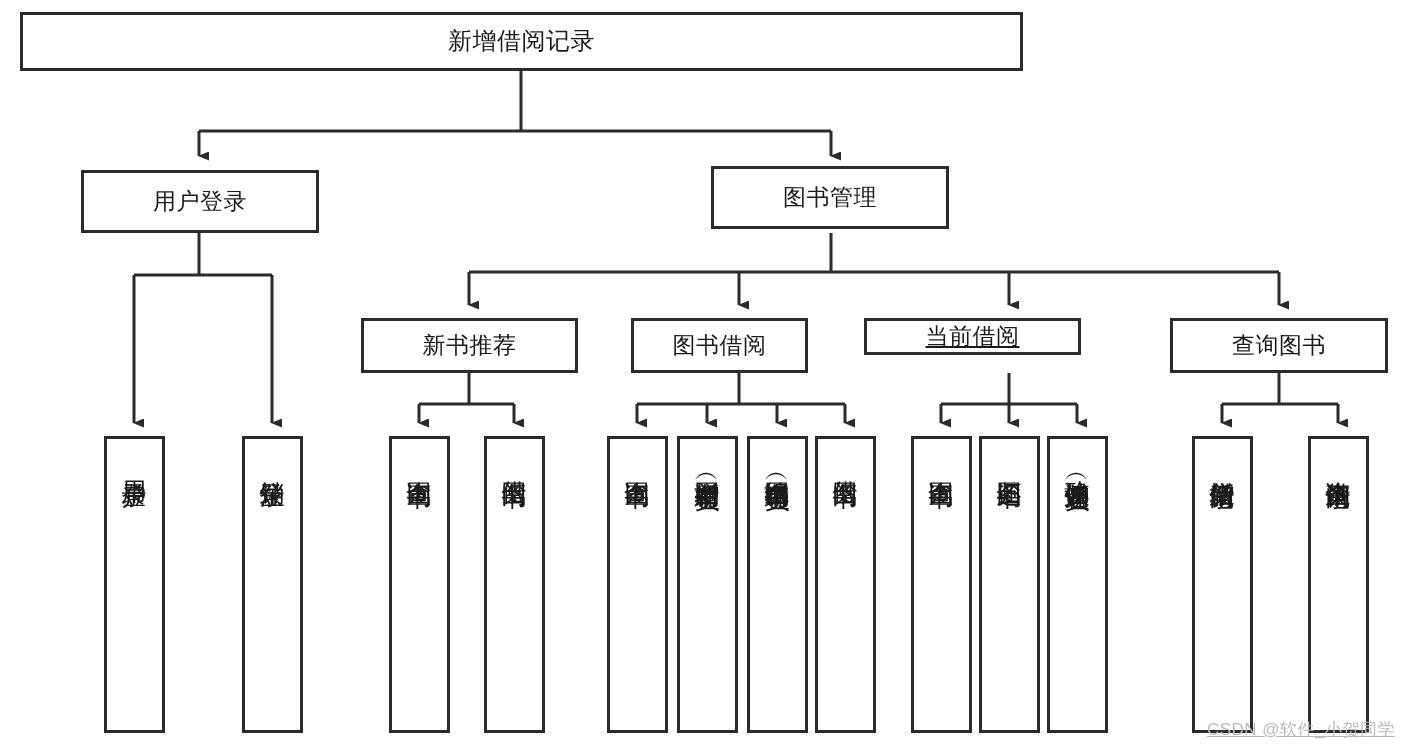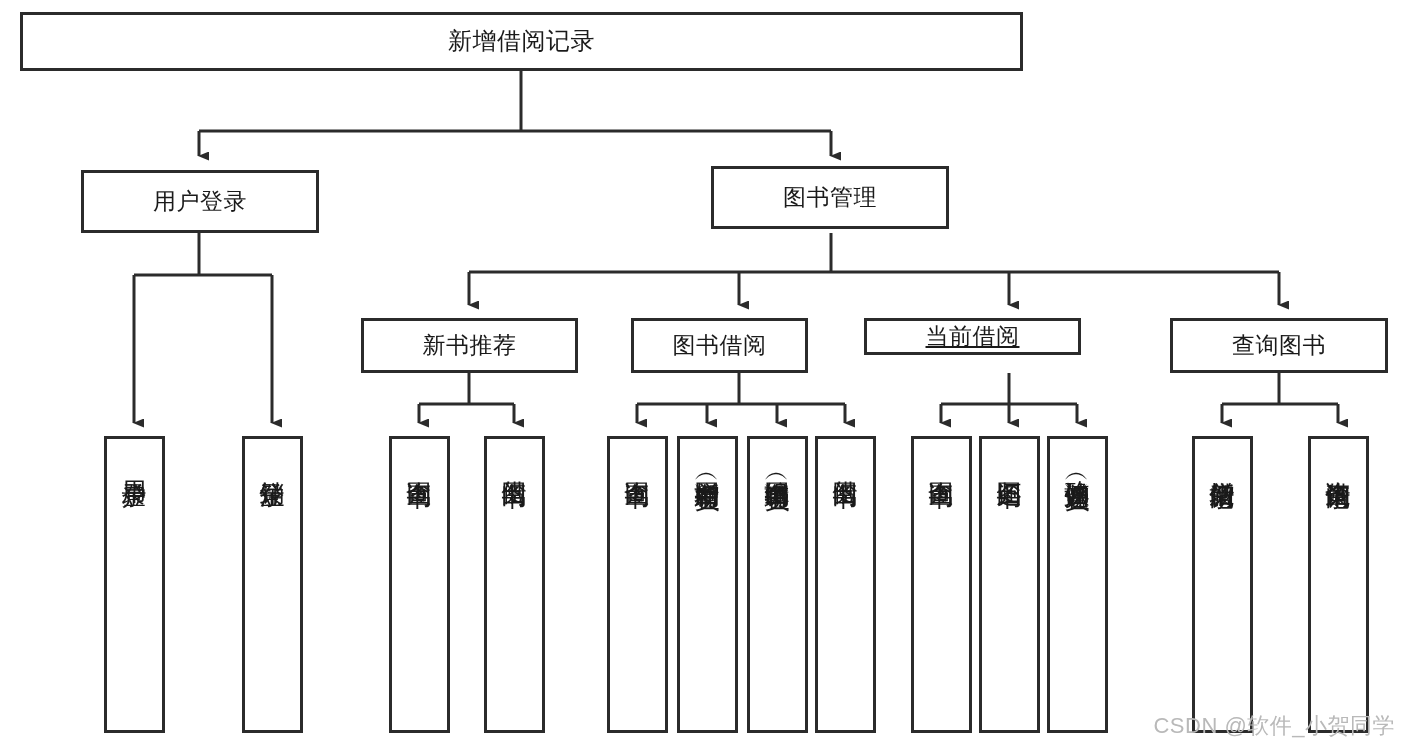--- a/index.html
+++ b/index.html
@@ -54,25 +54,26 @@
     letter-spacing: 1px;
     white-space: nowrap;
   }
   .node-box.root .node-label {
     font-size: 24px;
   }
   #watermark {
     position: absolute;
     right: 10px;
     bottom: 6px;
-    font-size: 22px;
+    font-size: 17px;
     color: #b9b9b9;
     letter-spacing: 0.5px;
     white-space: nowrap;
     pointer-events: none;
+    text-decoration: underline;
   }
 </style>
 </head>
 <body>
 
 <div id="diagram-root">
 
   <svg id="diagram-svg" viewBox="0 0 1405 747">
     <defs>
       <marker id="arrowhead" markerWidth="9" markerHeight="11" refX="4.5" refY="10" orient="auto" markerUnits="userSpaceOnUse">

